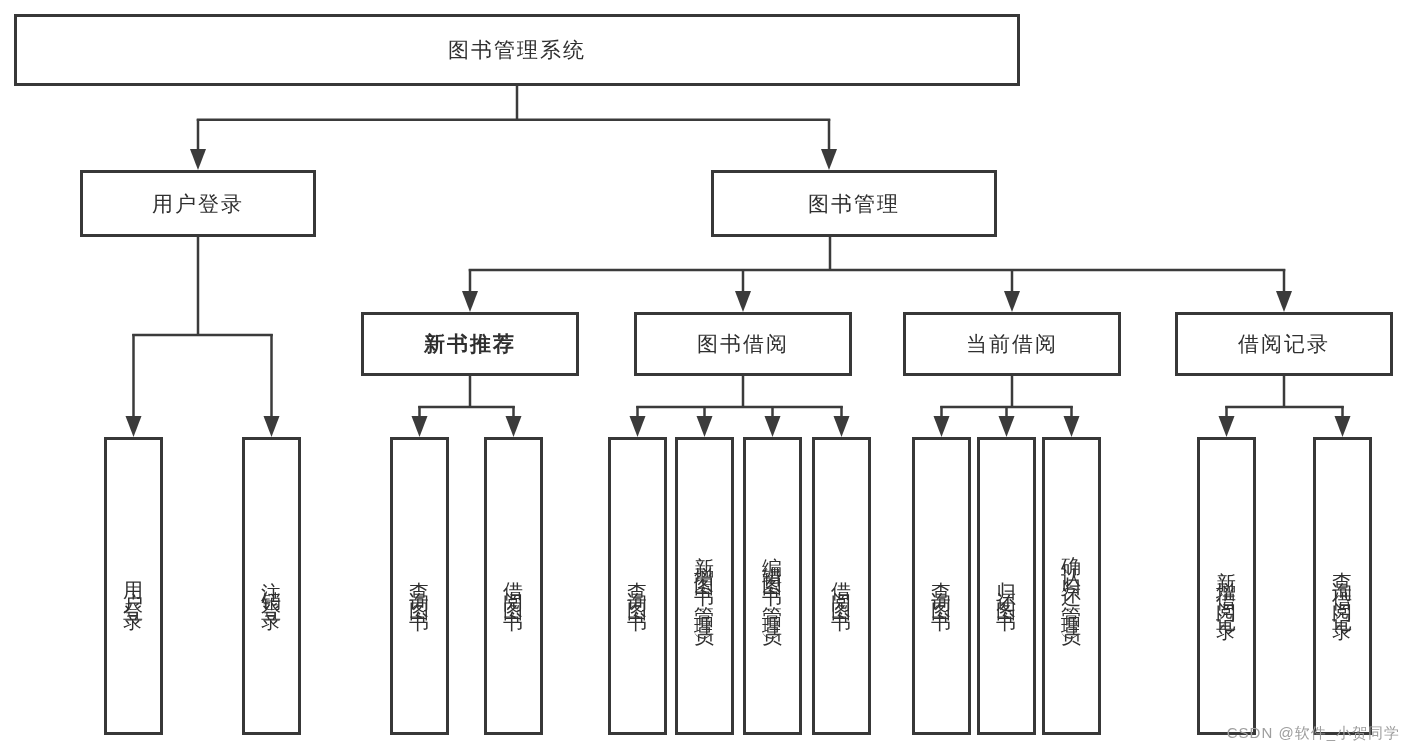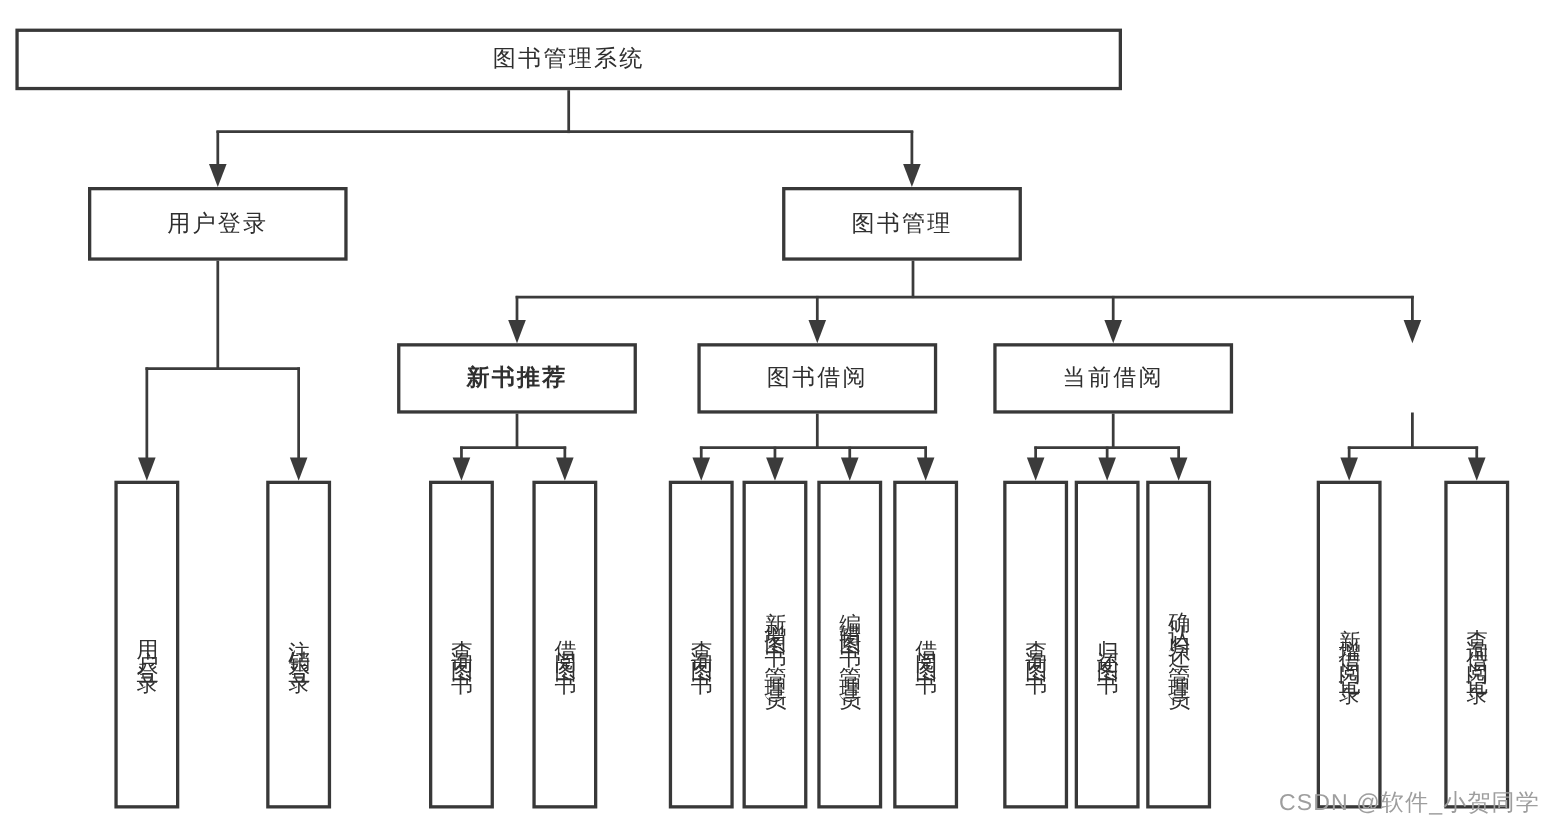--- a/index.html
+++ b/index.html
@@ -29,21 +29,21 @@
   .h-node { font-size: 21px; letter-spacing: 2px; }
   .v-node {
     writing-mode: vertical-rl;
     text-orientation: mixed;
     font-size: 20px;
     letter-spacing: 10px;
   }
   .watermark {
     position: absolute;
     right: 5px; bottom: 4px;
-    font-size: 21px;
+    font-size: 15px;
     color: #9e9e9e;
     letter-spacing: 1px;
     white-space: nowrap;
   }
 </style>
 </head>
 <body>
 
 <div class="stage">
 
@@ -102,28 +102,29 @@
     <polygon points="1063.5,416 1079.5,416 1071.5,437"></polygon>
 
     <line x1="1284" y1="375" x2="1284" y2="408"></line>
     <line x1="1225.25" y1="407" x2="1343.75" y2="407"></line>
     <line x1="1226.5" y1="406" x2="1226.5" y2="418"></line>
     <polygon points="1218.5,416 1234.5,416 1226.5,437"></polygon>
     <line x1="1342.5" y1="406" x2="1342.5" y2="418"></line>
     <polygon points="1334.5,416 1350.5,416 1342.5,437"></polygon>
   </svg>
 
-  <div class="node h-node" style="left:14px; top:26px; width:1006px; height:56px;">图书管理系统</div>
+  <div class="node h-node" style="left:14px; top:14px; width:1006px; height:72px;">图书管理系统</div>
 
   <div class="node h-node" style="left:80px; top:170px; width:236px; height:67px;">用户登录</div>
-  <div class="node h-node" style="left:711px; top:170px; width:218px; height:67px;">图书管理</div>
+  <div class="node h-node" style="left:711px; top:170px; width:286px; height:67px;">图书管理</div>
 
   <div class="node h-node" style="left:361px; top:312px; width:218px; height:64px;font-weight:bold;">新书推荐</div>
   <div class="node h-node" style="left:903px; top:312px; width:218px; height:64px;">当前借阅</div>
   <div class="node h-node" style="left:634px; top:312px; width:218px; height:64px;">图书借阅</div>
+  <div class="node h-node" style="left:1175px; top:312px; width:218px; height:64px;">借阅记录</div>
 
   <div class="node v-node" style="left:104px; top:437px; width:59px; height:298px;">用户登录</div>
   <div class="node v-node" style="left:242px; top:437px; width:59px; height:298px;">注销登录</div>
 
   <div class="node v-node" style="left:390px; top:437px; width:59px; height:298px;">查询图书</div>
   <div class="node v-node" style="left:484px; top:437px; width:59px; height:298px;">借阅图书</div>
 
   <div class="node v-node" style="left:608px; top:437px; width:59px; height:298px;">查询图书</div>
   <div class="node v-node" style="left:675px; top:437px; width:59px; height:298px;">新增图书（管理员）</div>
   <div class="node v-node" style="left:743px; top:437px; width:59px; height:298px;">编辑图书（管理员）</div>

